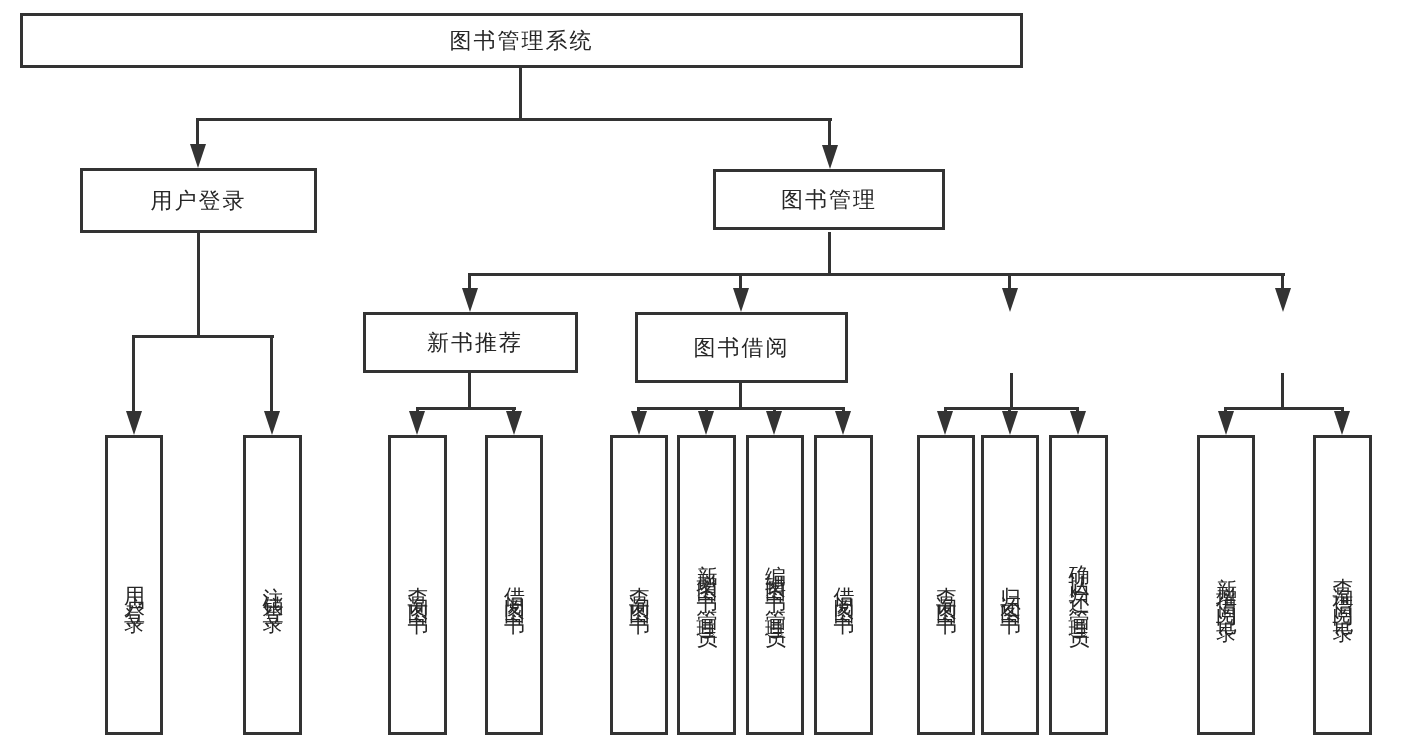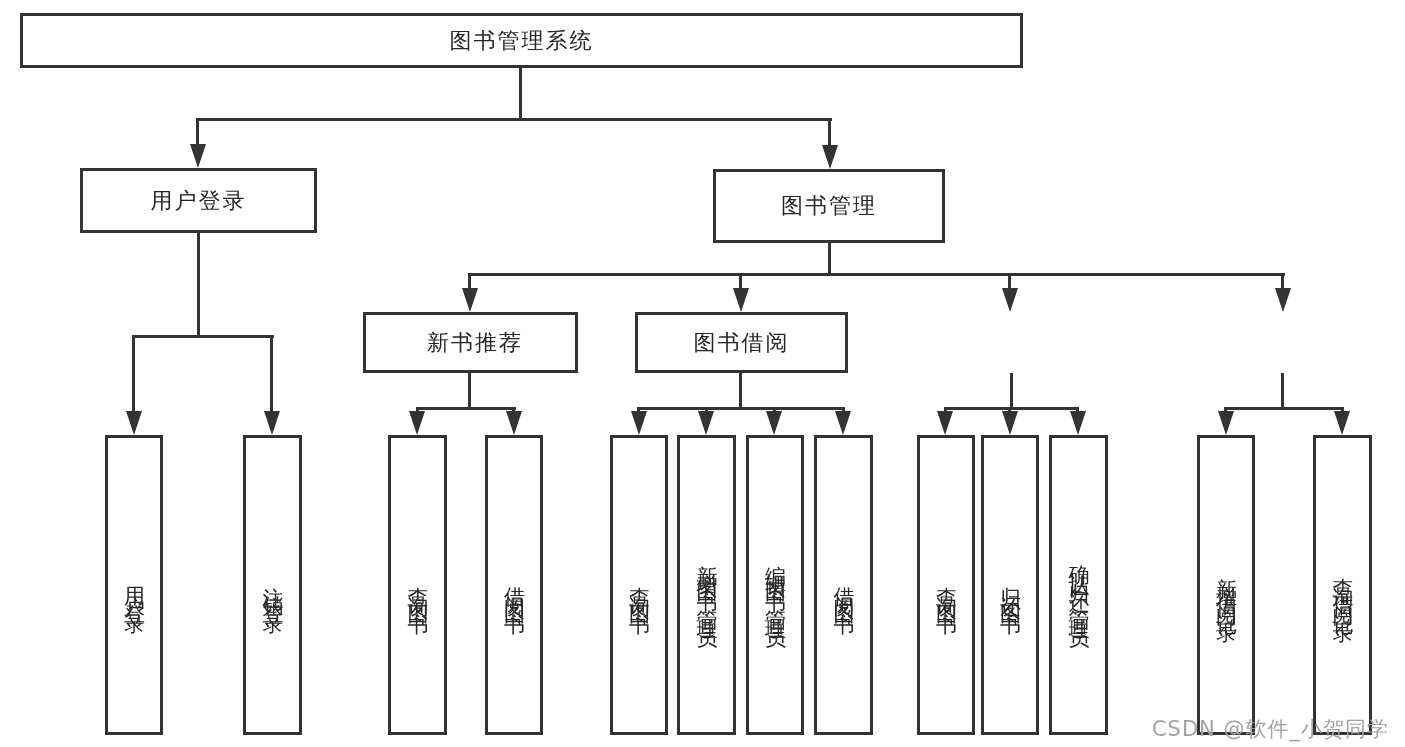--- a/index.html
+++ b/index.html
@@ -106,38 +106,37 @@
   <div class="v" style="left:1076px;top:407px;height:14px;"></div>
   <div class="arr" style="left:1070px;top:411px;"></div>
   <div class="v" style="left:1224px;top:407px;height:14px;"></div>
   <div class="arr" style="left:1218px;top:411px;"></div>
   <div class="v" style="left:1341px;top:407px;height:14px;"></div>
   <div class="arr" style="left:1334px;top:411px;"></div>
 
   <div class="node" style="left:20px;top:13px;width:1003px;height:55px;">图书管理系统</div>
 
   <div class="node" style="left:80px;top:168px;width:237px;height:65px;">用户登录</div>
-  <div class="node" style="left:713px;top:169px;width:232px;height:74px;">图书管理</div>
+  <div class="node" style="left:713px;top:169px;width:232px;height:61px;">图书管理</div>
 
   <div class="node" style="left:363px;top:312px;width:215px;height:61px;padding-left:9px;">新书推荐</div>
-  <div class="node" style="left:635px;top:312px;width:213px;height:61px;">图书借阅</div>
+  <div class="node" style="left:635px;top:312px;width:213px;height:71px;">图书借阅</div>
 
   <div class="node vnode" style="left:105px;top:435px;width:58px;height:300px;">用户登录</div>
   <div class="node vnode" style="left:243px;top:435px;width:59px;height:300px;">注销登录</div>
 
   <div class="node vnode" style="left:388px;top:435px;width:59px;height:300px;">查询图书</div>
   <div class="node vnode" style="left:485px;top:435px;width:58px;height:300px;">借阅图书</div>
 
   <div class="node vnode" style="left:610px;top:435px;width:58px;height:300px;">查询图书</div>
   <div class="node vnode" style="left:677px;top:435px;width:59px;height:300px;">新增图书（管理员）</div>
   <div class="node vnode" style="left:746px;top:435px;width:58px;height:300px;">编辑图书（管理员）</div>
   <div class="node vnode" style="left:814px;top:435px;width:59px;height:300px;">借阅图书</div>
 
   <div class="node vnode" style="left:917px;top:435px;width:58px;height:300px;">查询图书</div>
   <div class="node vnode" style="left:981px;top:435px;width:58px;height:300px;">归还图书</div>
   <div class="node vnode" style="left:1049px;top:435px;width:59px;height:300px;">确认归还（管理员）</div>
 
   <div class="node vnode" style="left:1197px;top:435px;width:58px;height:300px;">新增借阅记录</div>
   <div class="node vnode" style="left:1313px;top:435px;width:59px;height:300px;">查询借阅记录</div>
 
-  <div class="watermark">CSDN @软件_小贺同学</div>
 
 </div>
 
 </body></html>

